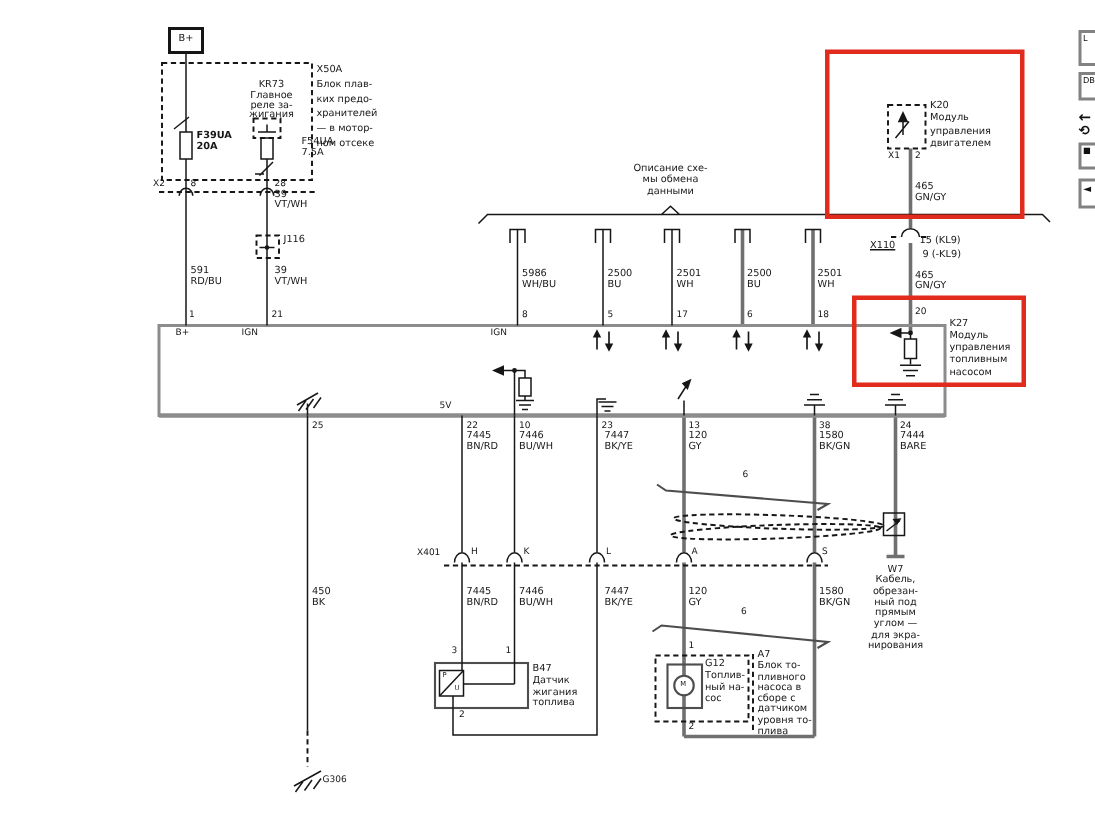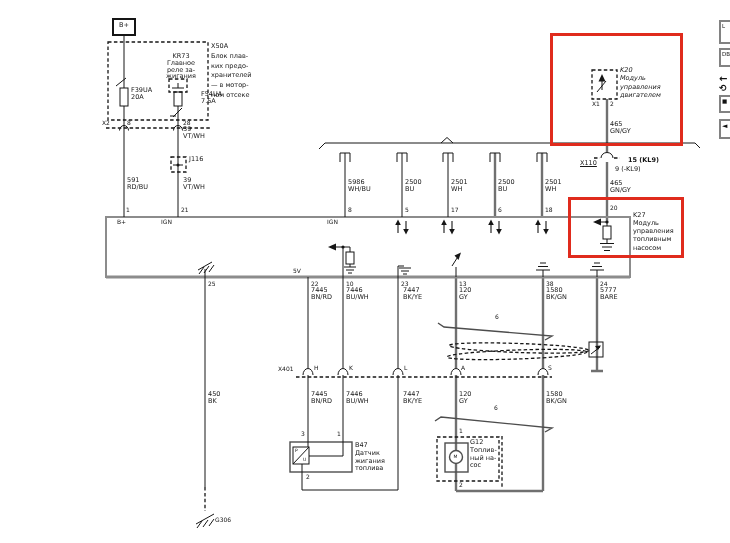--- a/index.html
+++ b/index.html
@@ -126,21 +126,21 @@
       <ellipse cx="517" cy="354.5" rx="70" ry="4.5" transform="rotate(-2 517 354.5)"></ellipse>
     </g>
   </svg>
 
   <div class="redbox" style="left:550px;top:33px;width:133px;height:113px;"></div>
   <div class="redbox" style="left:568px;top:197px;width:116px;height:61px;"></div>
 
   <div class="bpbox"></div>
   <div class="lbl c" style="left:112px;top:22px;width:24px;">B+</div>
 
-  <div class="lbl" style="left:131px;top:87px;">F39UA
+  <div class="lbl" style="left:131px;top:87px;font-weight:bold;">F39UA
 20A</div>
   <div class="lbl c lh105" style="left:158px;top:53px;width:46px;">KR73
 Главное
 реле за-
 жигания</div>
   <div class="lbl" style="left:201px;top:91px;">F54UA
 7.5A</div>
   <div class="lbl lh15" style="left:211px;top:42px;">X50A
 Блок плав-
 ких предо-
@@ -151,41 +151,44 @@
   <div class="lbl pin" style="left:127px;top:120px;">8</div>
   <div class="lbl pin" style="left:183px;top:120px;">28</div>
   <div class="lbl" style="left:127px;top:177px;">591
 RD/BU</div>
   <div class="lbl" style="left:183px;top:126px;">39
 VT/WH</div>
   <div class="lbl" style="left:189px;top:156px;">J116</div>
   <div class="lbl" style="left:183px;top:177px;">39
 VT/WH</div>
 
+  <div class="lbl c" style="left:407px;top:109px;width:80px;">Описание схе-
+мы обмена
+данными</div>
   <div class="lbl" style="left:348px;top:179px;">5986
 WH/BU</div>
   <div class="lbl" style="left:405px;top:179px;">2500
 BU</div>
   <div class="lbl" style="left:451px;top:179px;">2501
 WH</div>
   <div class="lbl" style="left:498px;top:179px;">2500
 BU</div>
   <div class="lbl" style="left:545px;top:179px;">2501
 WH</div>
 
-  <div class="lbl lh13" style="left:620px;top:66px;font-style:italic;">K20
+  <div class="lbl lh13" style="left:620px;top:66px;">K20
 Модуль
 управления
 двигателем</div>
   <div class="lbl pin" style="left:592px;top:101px;">X1</div>
   <div class="lbl pin" style="left:610px;top:101px;">2</div>
   <div class="lbl" style="left:610px;top:121px;">465
 GN/GY</div>
   <div class="lbl" style="left:580px;top:160px;text-decoration:underline;">X110</div>
-  <div class="lbl" style="left:628px;top:157px;font-weight:bold;">15 (KL9)</div>
+  <div class="lbl" style="left:613px;top:157px;">15 (KL9)</div>
   <div class="lbl" style="left:615px;top:166px;">9 (-KL9)</div>
   <div class="lbl" style="left:610px;top:180px;">465
 GN/GY</div>
   <div class="lbl lh125" style="left:633px;top:211px;">K27
 Модуль
 управления
 топливным
 насосом</div>
 
   <div class="lbl pin" style="left:126px;top:207px;">1</div>
@@ -213,21 +216,21 @@
   <div class="lbl" style="left:311px;top:287px;">7445
 BN/RD</div>
   <div class="lbl" style="left:346px;top:287px;">7446
 BU/WH</div>
   <div class="lbl" style="left:403px;top:287px;">7447
 BK/YE</div>
   <div class="lbl" style="left:459px;top:287px;">120
 GY</div>
   <div class="lbl" style="left:546px;top:287px;">1580
 BK/GN</div>
-  <div class="lbl" style="left:600px;top:287px;">5777
+  <div class="lbl" style="left:600px;top:287px;">7444
 BARE</div>
 
   <div class="lbl pin" style="left:278px;top:366px;">X401</div>
   <div class="lbl pin" style="left:314px;top:365px;">H</div>
   <div class="lbl pin" style="left:349px;top:365px;">K</div>
   <div class="lbl pin" style="left:404px;top:365px;">L</div>
   <div class="lbl pin" style="left:461px;top:365px;">A</div>
   <div class="lbl pin" style="left:548px;top:365px;">S</div>
 
   <div class="lbl" style="left:311px;top:391px;">7445
@@ -256,22 +259,38 @@
   <div class="lbl tiny" style="left:295px;top:448px;">P</div>
   <div class="lbl tiny" style="left:303px;top:457px;">U</div>
 
   <div class="lbl pin" style="left:459px;top:428px;">1</div>
   <div class="lbl tiny" style="left:453.5px;top:453.5px;">M</div>
   <div class="lbl lh12" style="left:470px;top:439px;">G12
 Топлив-
 ный на-
 сос</div>
   <div class="lbl pin" style="left:459px;top:482px;">2</div>
+  <div class="lbl" style="left:505px;top:433px;">A7
+Блок то-
+пливного
+насоса в
+сборе с
+датчиком
+уровня то-
+плива</div>
 
   <div class="lbl pin" style="left:215px;top:517px;">G306</div>
+  <div class="lbl c" style="left:573px;top:376px;width:48px;">W7
+Кабель,
+обрезан-
+ный под
+прямым
+углом —
+для экра-
+нирования</div>
 
   <div class="tbtn" style="top:20px;height:18px;">
     <span>L</span>
   </div>
   <div class="tbtn" style="top:48px;height:13px;">
     <span>DB</span>
   </div>
   <div class="tico" style="top:73px;font-size:10px;">
     <span>←</span>
   </div>

